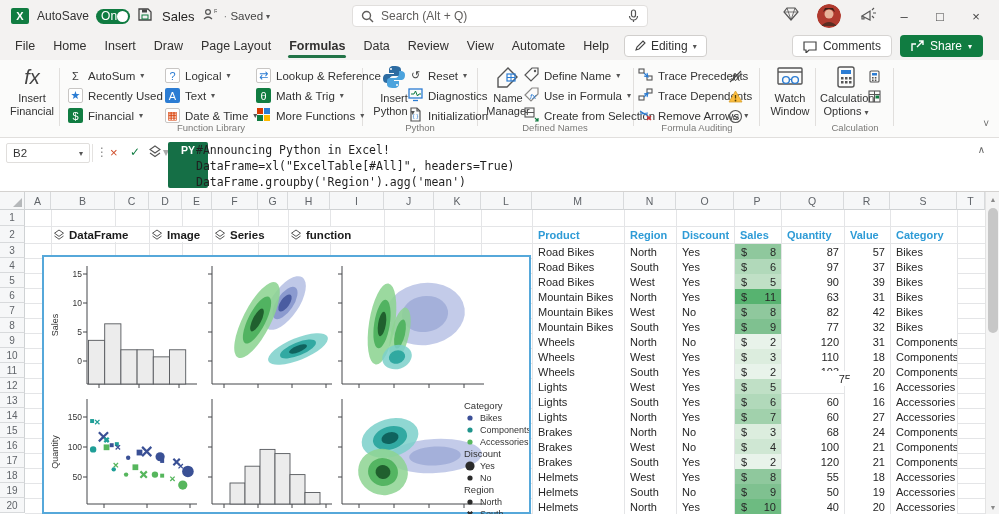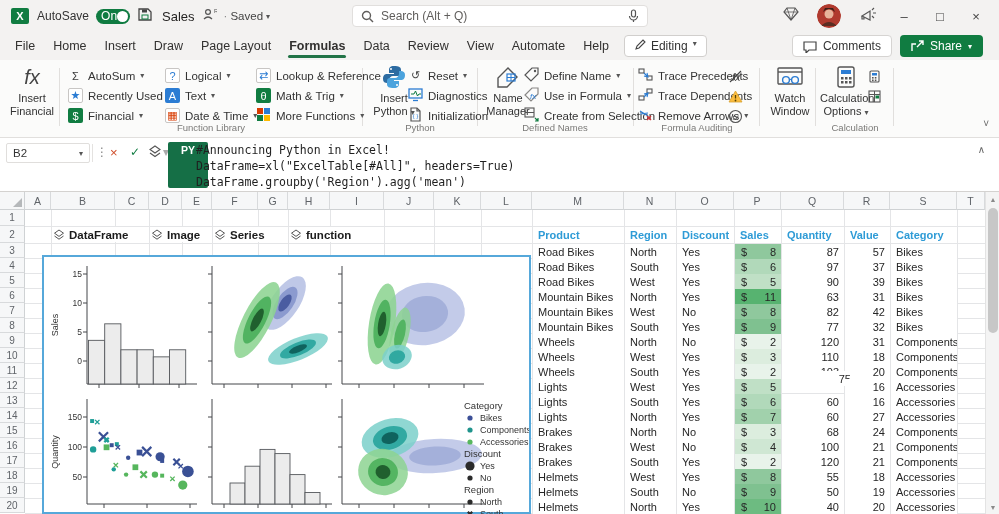--- a/index.html
+++ b/index.html
@@ -21,21 +21,21 @@
   .searchbox .ph{font-size:12px;color:#605e5c;flex:1;}
   .tb-right{position:absolute;right:0;top:0;height:32px;display:flex;align-items:center;gap:18px;padding-right:14px;}
   .winbtn{font-size:13px;color:#444;width:18px;text-align:center;}
   .avatar{width:24px;height:24px;border-radius:50%;overflow:hidden;}
 
   
   .menubar{position:absolute;left:0;top:32px;width:999px;height:28px;background:#f3f2f1;display:flex;align-items:center;padding:0 6px;}
   .mtab{font-size:12.5px;color:#323130;padding:5px 9px;position:relative;white-space:nowrap;}
   .mtab.active{font-weight:bold;}
   .mtab.active::after{content:"";position:absolute;left:8px;right:8px;bottom:0;height:3px;background:#217346;border-radius:2px;}
-  .editing-pill{margin-left:6px;display:flex;gap:5px;background:#fff;border:1px solid #d1cfcd;border-radius:4px;padding:3px 9px;font-size:12px;color:#333;}
+  .editing-pill{margin-left:6px;display:flex;align-items:center;gap:5px;background:#fff;border:1px solid #d1cfcd;border-radius:4px;padding:3px 9px;font-size:12px;color:#333;}
   .mb-right{margin-left:auto;display:flex;align-items:center;gap:8px;padding-right:10px;}
   .comments-btn{display:flex;align-items:center;gap:6px;background:#fff;border:1px solid #d6d4d2;border-radius:4px;padding:3px 10px;font-size:12px;color:#333;}
   .share-btn{display:flex;align-items:center;gap:6px;background:#107c41;border-radius:4px;padding:4px 11px;font-size:12px;color:#fff;}
 
   
   .ribbon{position:absolute;left:0;top:60px;width:999px;height:78px;background:#fbfbfa;border-bottom:1px solid #e1dfdd;}
   .rgroup{position:absolute;top:2px;height:72px;}
   .rcaption{position:absolute;bottom:1px;width:100%;text-align:center;font-size:9.5px;color:#7a7977;white-space:nowrap;}
   .rdiv{position:absolute;top:8px;width:1px;height:58px;background:#e1dfdd;}
   .bigbtn{position:absolute;top:2px;width:52px;text-align:center;font-size:11px;color:#333;line-height:13px;}

